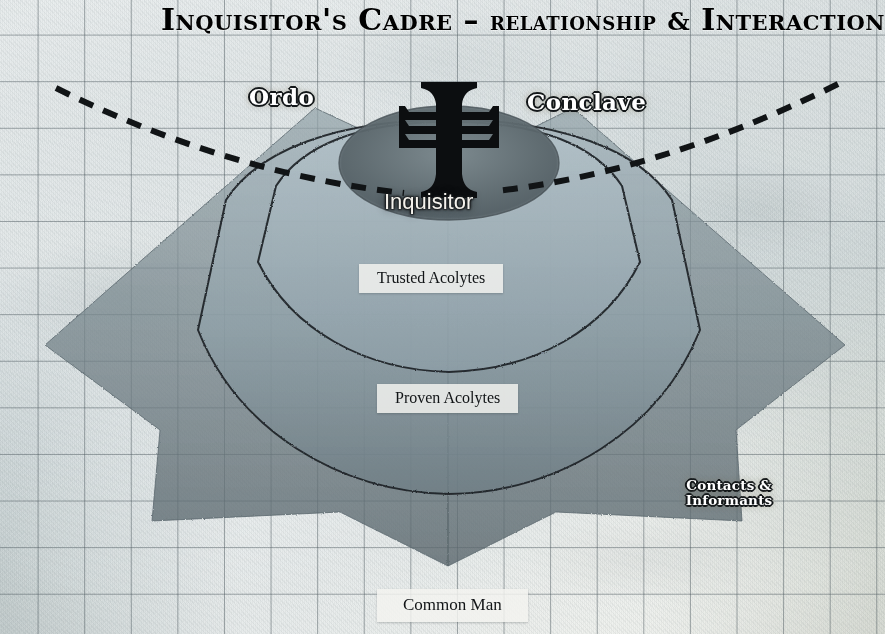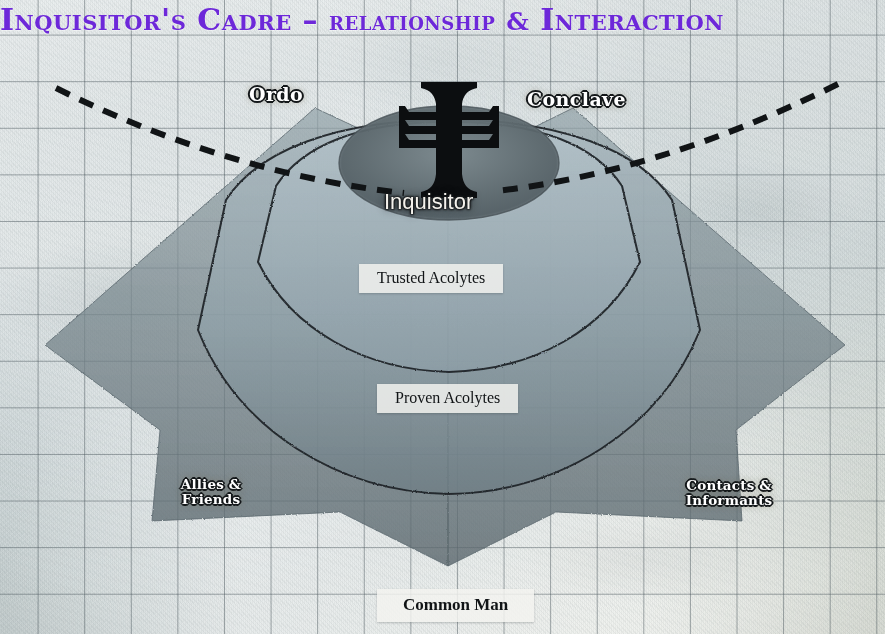--- a/index.html
+++ b/index.html
@@ -56,44 +56,44 @@
   }
 
   
   #diagram{position:absolute;inset:0;}
 
   
   .lbl{position:absolute;white-space:nowrap;}
 
   .title{
     left:0;right:0;top:2px;
-    text-align:left;
+    text-align:right;
     font-family:"DejaVu Serif","Liberation Serif",serif;
     font-size:30px;
     font-weight:700;
     letter-spacing:.5px;
-    color:#6d28d9;
+    color:#000000;
     font-variant:small-caps;
     text-shadow:0 1px 0 rgba(255,255,255,.45);
   }
   .title .small{font-size:25px;}
 
   .outlined{
     color:#ffffff;
     font-weight:700;
     font-family:"DejaVu Serif","Liberation Serif",serif;
     text-shadow:
       -1px -1px 0 #14181a, 1px -1px 0 #14181a,
       -1px  1px 0 #14181a, 1px  1px 0 #14181a,
       -2px  0   0 #14181a, 2px  0   0 #14181a,
        0   -2px 0 #14181a, 0    2px 0 #14181a,
        0 0 7px rgba(120,108,80,.85);
   }
 
-  .faction{font-size:19px;letter-spacing:.4px;text-align:center;}
+  .faction{font-size:23px;letter-spacing:.4px;text-align:center;}
   .faction.ordo{left:249px;top:83px;}
   .faction.conclave{left:527px;top:88px;}
 
   .inquisitor{
     left:384px;top:189px;
     font-size:22px;
     font-family:Liberation Sans, sans-serif;
     color:#f4f2ec;font-weight:400;
     text-shadow:
       -1px -1px 2px #191c1e, 1px -1px 2px #191c1e,
@@ -105,21 +105,21 @@
     background:rgba(243,243,240,.84);
     color:#111416;
     font-family:"Liberation Serif",serif;
     font-size:16px;
     font-weight:400;
     padding:5px 18px 6px;
     box-shadow:0 1px 2px rgba(40,48,52,.25);
   }
   .tier.trusted{left:359px;top:264px;}
   .tier.proven{left:377px;top:384px;}
-  .tier.common{left:377px;top:589px;font-weight:700;font-size:17px;padding:6px 26px 7px;}
+  .tier.common{left:377px;top:589px;font-weight:400;font-size:17px;padding:6px 26px 7px;}
 
   .edge{
     font-size:13.5px;
     line-height:15px;
     text-align:center;
     letter-spacing:.2px;
   }
   .edge.allies{left:170px;top:477px;width:82px;}
   .edge.contacts{left:659px;top:478px;width:100px;margin-left:20px;}
 </style>
@@ -243,23 +243,19 @@
 
   <div class="lbl outlined faction ordo">Ordo</div>
   <div class="lbl outlined faction conclave">Conclave</div>
 
   <div class="lbl inquisitor">Inquisitor</div>
 
   <div class="lbl tier trusted">Trusted Acolytes</div>
   <div class="lbl tier proven">Proven Acolytes</div>
   <div class="lbl tier common">Common Man</div>
 
-  <div class="lbl outlined edge allies">
-    <span>Allies &amp;</span><br>
-    <span>Friends</span>
-  </div>
 
   <div class="lbl outlined edge contacts">
     <span>Contacts &amp;</span><br>
     <span>Informants</span>
   </div>
 
 </div>
 
 </body></html>

